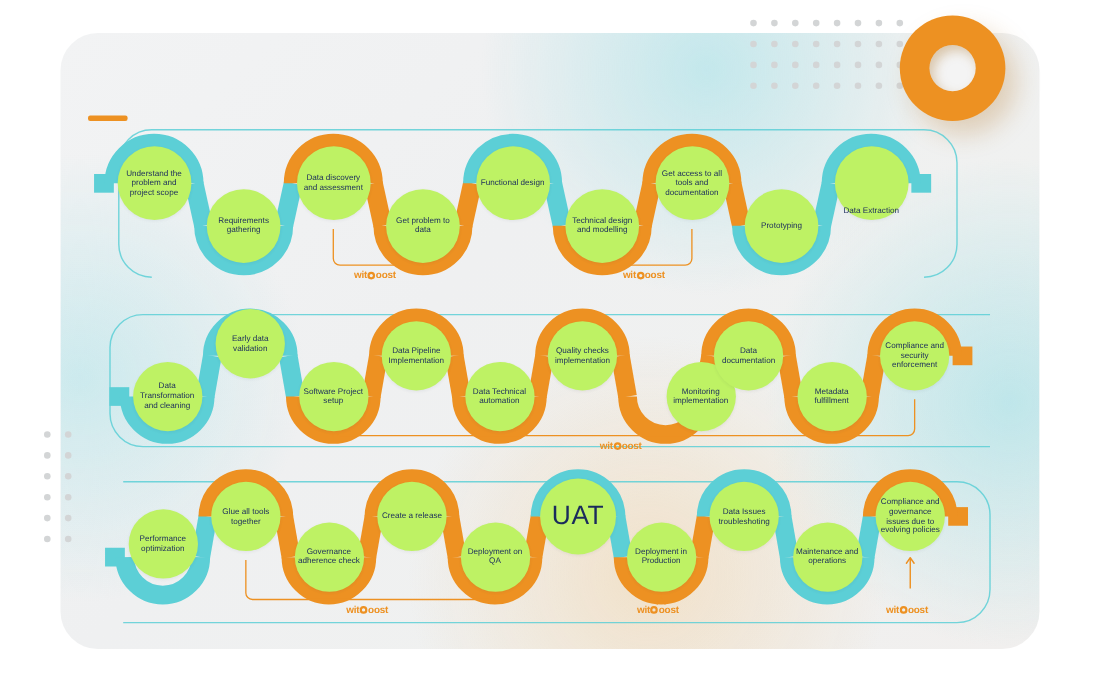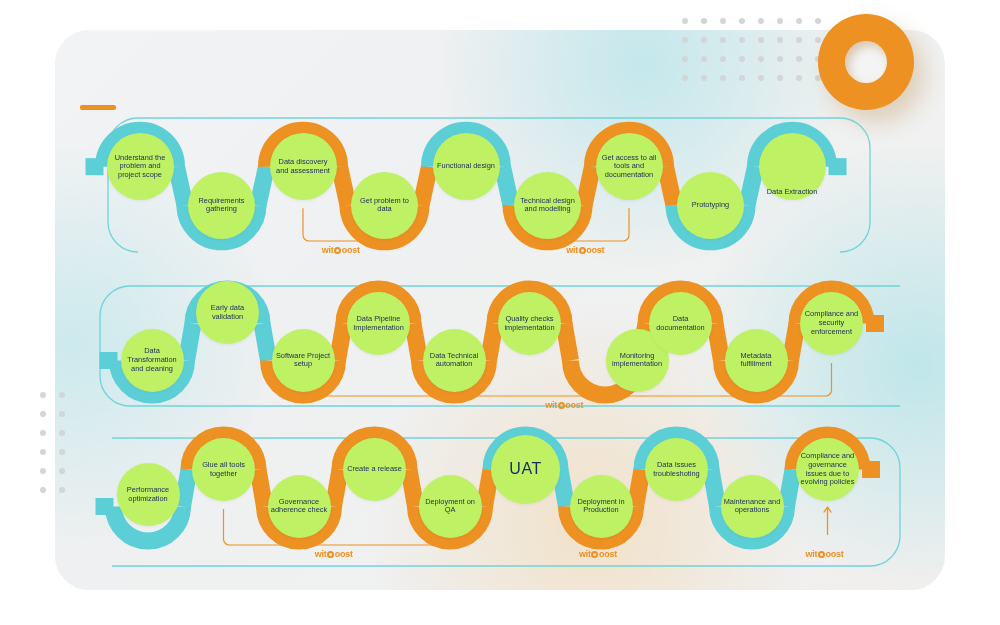--- a/index.html
+++ b/index.html
@@ -60,21 +60,21 @@
   
   .node{
     position:absolute;border-radius:50%;background:#bef264;
     display:flex;align-items:center;justify-content:center;text-align:center;
     color:#1A2B5C;line-height:1.18;
     box-shadow:0 1px 3px rgba(40,50,80,.07);
     padding:3px;box-sizing:border-box;
   }
   .node span{display:block;}
   .node.sm{font-size:7.4px;}
-  .node.big{font-size:16px;letter-spacing:.5px;}
+  .node.big{font-size:24px;letter-spacing:.5px;}
 
   
   .wb{
     position:absolute;font-size:9px;font-weight:bold;color:#ED9122;
     letter-spacing:-.2px;white-space:nowrap;
     font-family:Liberation Sans, sans-serif;
   }
   .wb .o{
     display:inline-block;width:7px;height:7px;border-radius:50%;
     border:2px solid #ED9122;box-sizing:border-box;

